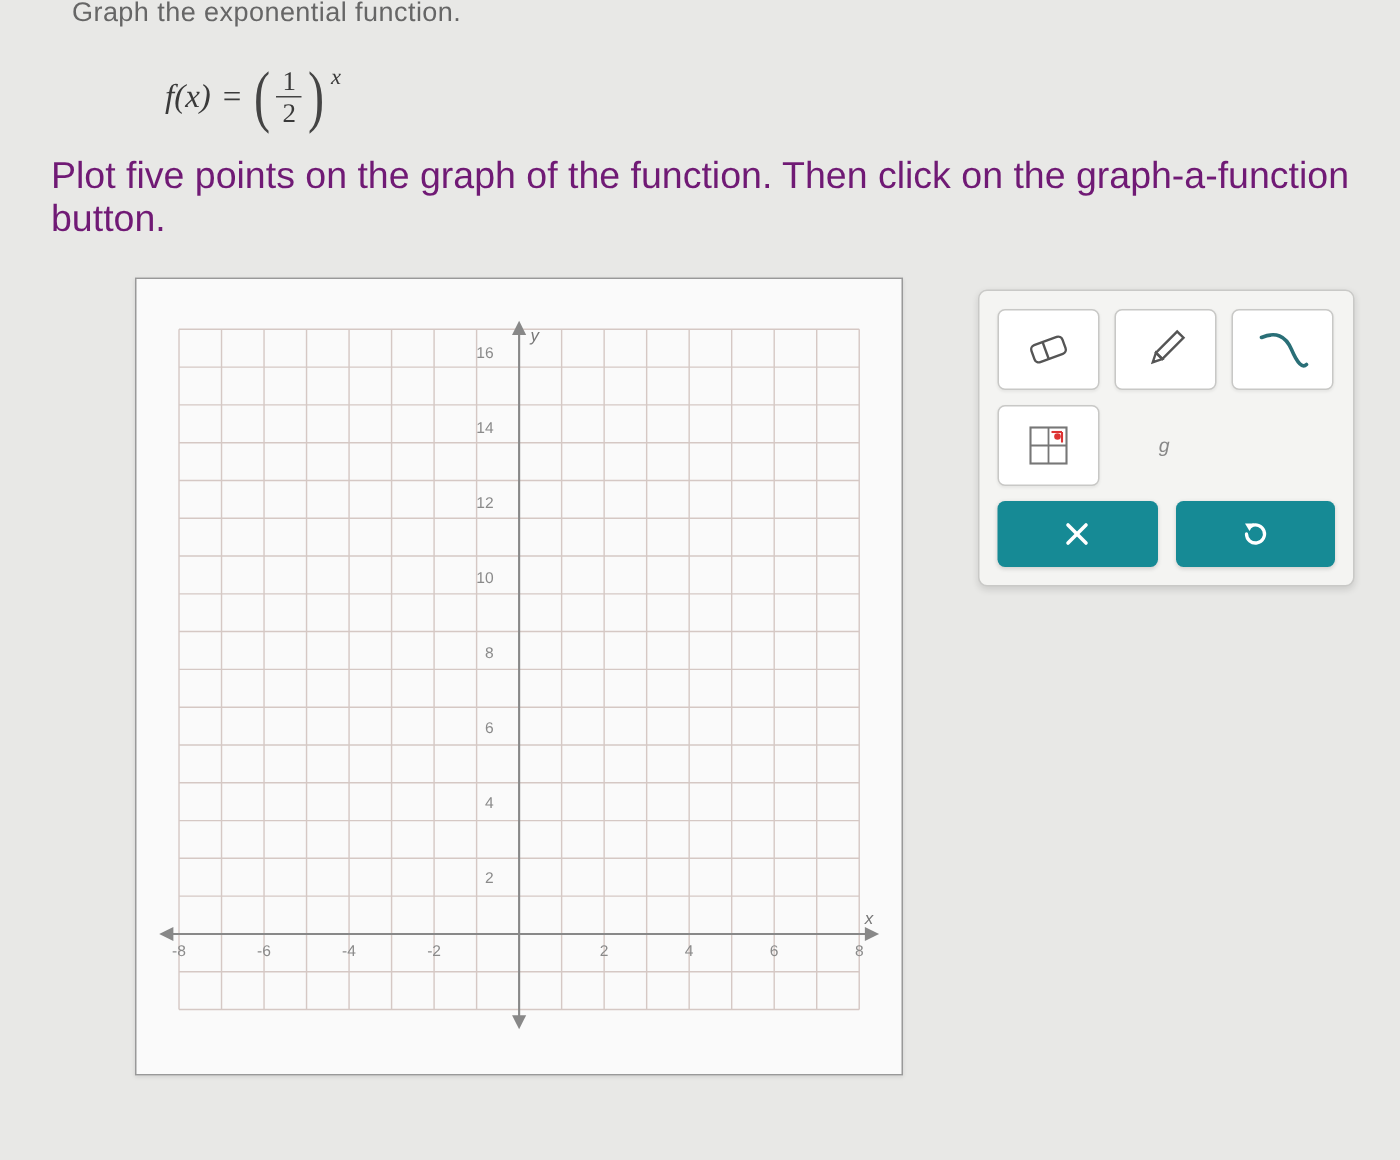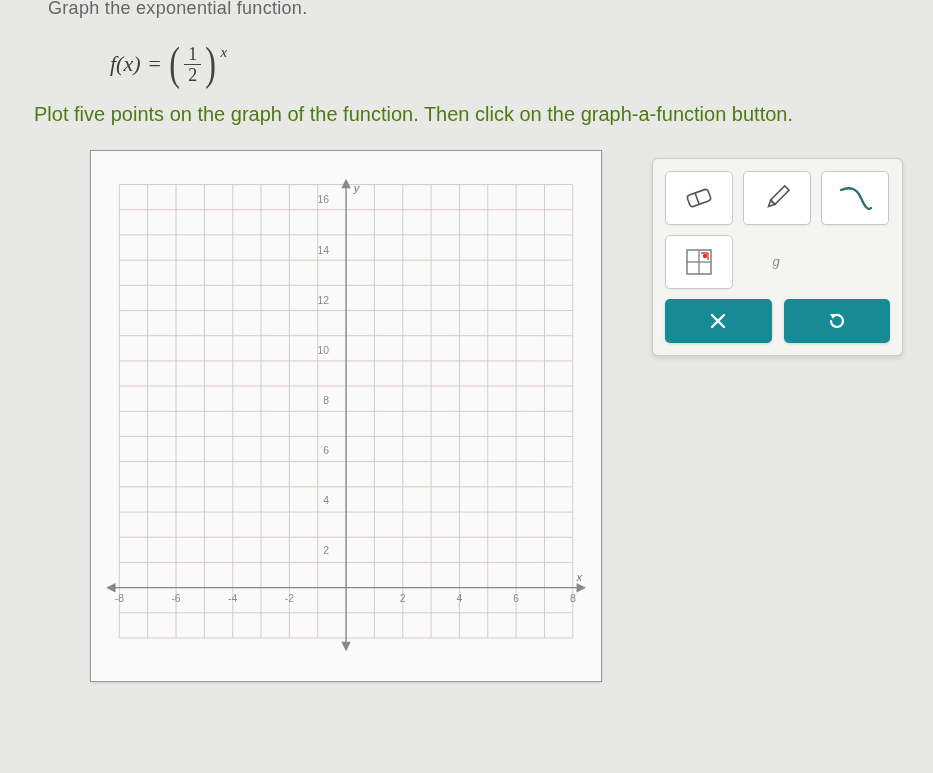--- a/index.html
+++ b/index.html
@@ -60,22 +60,22 @@
     margin: 0 2px;
   }
   .fraction .num { border-bottom: 1.5px solid #444; padding: 0 4px; }
   .fraction .den { padding: 0 4px; }
   .exponent {
     font-size: 15px;
     margin-left: 2px;
     margin-bottom: 24px;
   }
   .instruction {
-    font-size: 20px;
-    color: #4d7c0f;
+    font-size: 25px;
+    color: #701a75;
     margin: 12px 0 24px 0;
     padding-left: 4px;
   }
   .work-area {
     display: flex;
     align-items: flex-start;
     padding-left: 60px;
   }
   .graph-box {
     background: #fafafa;

